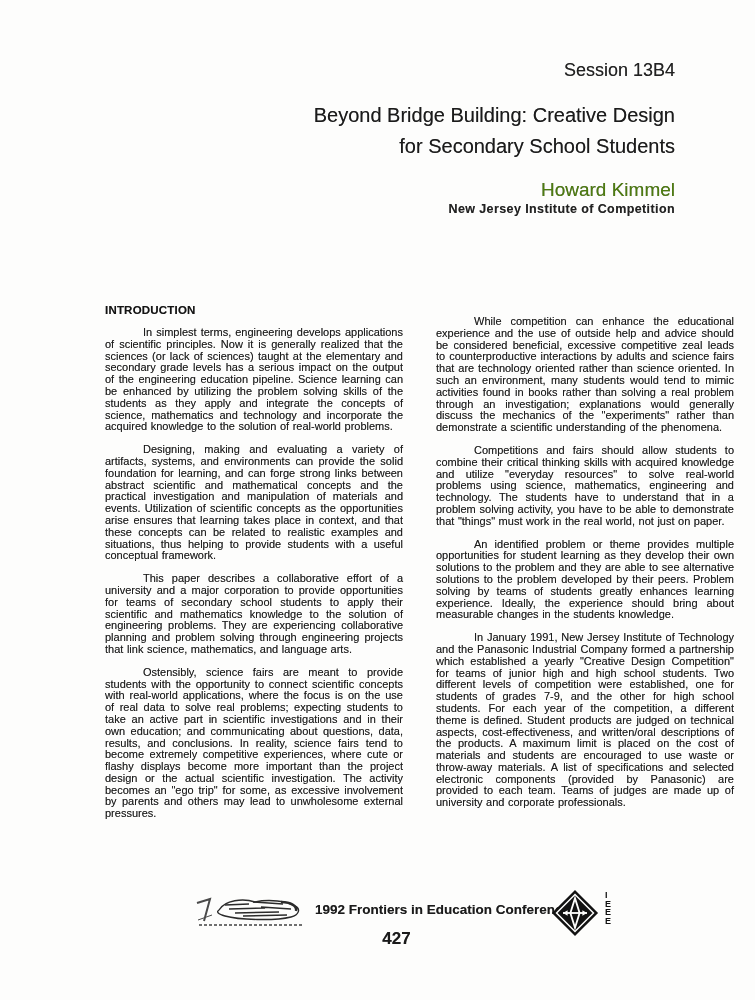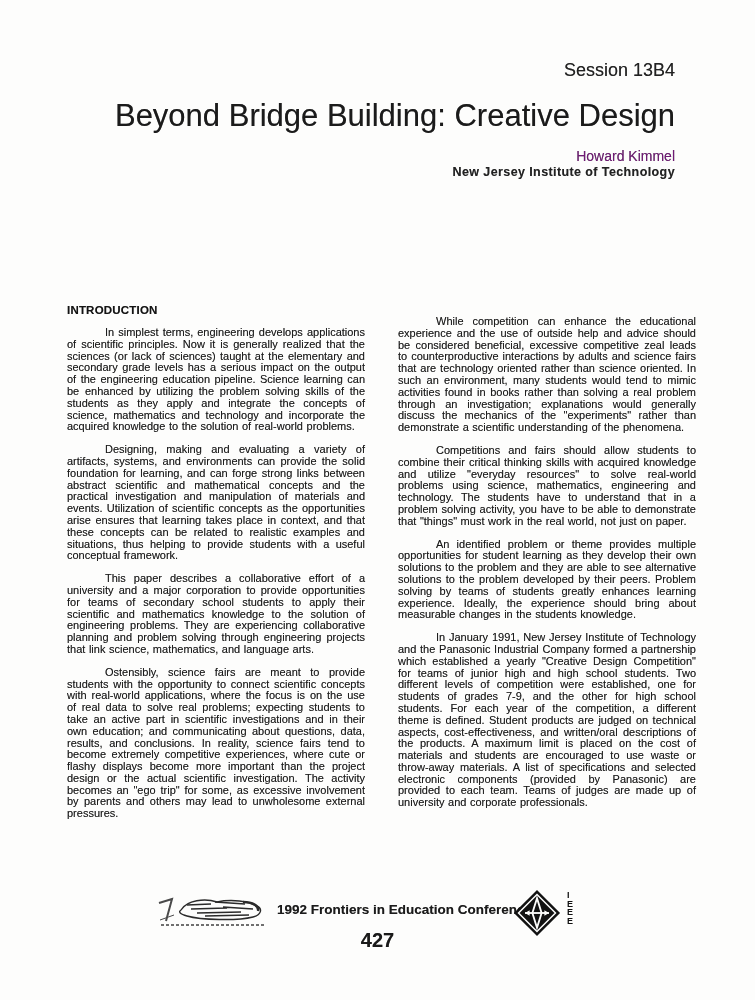--- a/index.html
+++ b/index.html
@@ -4,45 +4,45 @@
 <style>
   html, body { margin: 0; padding: 0; }
   body {
     width: 755px; height: 1000px;
     background: #fdfdfc;
     font-family: "Liberation Sans", "DejaVu Sans", sans-serif;
     color: #1a1a1a;
     position: relative;
     overflow: hidden;
   }
-  .page { position: absolute; inset: 0; }
+  .page { position: absolute; inset: 0; margin-left: 38px; }
 
   
   .header {
     position: absolute;
     top: 60px; right: 80px; left: 80px;
     text-align: right;
   }
   .session {
     font-size: 18px;
     color: #222;
     margin-bottom: 19px;
     text-shadow: 0 0 0.5px rgba(20,20,20,0.5);
   }
   .title {
-    font-size: 31px;
+    font-size: 20px;
     font-weight: 400;
     line-height: 31px;
     color: #1b1b1b;
     margin: 0 0 17px 0;
     text-shadow: 0 0 0.6px rgba(20,20,20,0.55);
   }
   .author {
-    font-size: 14px;
-    color: #701a75;
+    font-size: 19px;
+    color: #4d7c0f;
     margin-bottom: 1px;
     text-shadow: 0 0 0.5px rgba(20,20,20,0.55);
   }
   .affiliation {
     font-size: 12.5px;
     font-weight: 700;
     letter-spacing: 0.4px;
     color: #222;
     text-shadow: 0 0 0.4px rgba(20,20,20,0.4);
   }
@@ -87,36 +87,37 @@
   .ieee-mark { position: absolute; left: 513px; top: 889px; display: flex; align-items: flex-start; }
   .ieee-letters {
     margin-left: 6px; margin-top: 2px;
     font-size: 9px; font-weight: 700; line-height: 8.5px;
     color: #111; letter-spacing: 0;
     display: flex; flex-direction: column;
   }
   .page-number {
     position: absolute; left: 0; right: 0; top: 929px;
     text-align: center;
-    font-size: 20px; font-weight: 700; color: #1a1a1a;
+    font-size: 17px; font-weight: 700; color: #1a1a1a;
     text-shadow: 0 0 0.4px rgba(20,20,20,0.5);
   }
 </style>
 </head>
 <body>
 
 <div class="page">
 
   <header class="header">
     <div class="session">Session 13B4</div>
     <h1 class="title">
       <span>Beyond Bridge Building: Creative Design</span><br>
+      <span>for Secondary School Students</span>
     </h1>
     <div class="author">Howard Kimmel</div>
-    <div class="affiliation">New Jersey Institute of Technology</div>
+    <div class="affiliation">New Jersey Institute of Competition</div>
   </header>
 
   <main class="columns">
     <section class="col col-left">
       <h2 class="first">INTRODUCTION</h2>
       <p>In simplest terms, engineering develops applications of scientific principles. Now it is generally realized that the sciences (or lack of sciences) taught at the elementary and secondary grade levels has a serious impact on the output of the engineering education pipeline. Science learning can be enhanced by utilizing the problem solving skills of the students as they apply and integrate the concepts of science, mathematics and technology and incorporate the acquired knowledge to the solution of real-world problems.</p>
       <p>Designing, making and evaluating a variety of artifacts, systems, and environments can provide the solid foundation for learning, and can forge strong links between abstract scientific and mathematical concepts and the practical investigation and manipulation of materials and events. Utilization of scientific concepts as the opportunities arise ensures that learning takes place in context, and that these concepts can be related to realistic examples and situations, thus helping to provide students with a useful conceptual framework.</p>
       <p>This paper describes a collaborative effort of a university and a major corporation to provide opportunities for teams of secondary school students to apply their scientific and mathematics knowledge to the solution of engineering problems. They are experiencing collaborative planning and problem solving through engineering projects that link science, mathematics, and language arts.</p>
       <p>Ostensibly, science fairs are meant to provide students with the opportunity to connect scientific concepts with real-world applications, where the focus is on the use of real data to solve real problems; expecting students to take an active part in scientific investigations and in their own education; and communicating about questions, data, results, and conclusions. In reality, science fairs tend to become extremely competitive experiences, where cute or flashy displays become more important than the project design or the actual scientific investigation. The activity becomes an "ego trip" for some, as excessive involvement by parents and others may lead to unwholesome external pressures.</p>
     </section>

